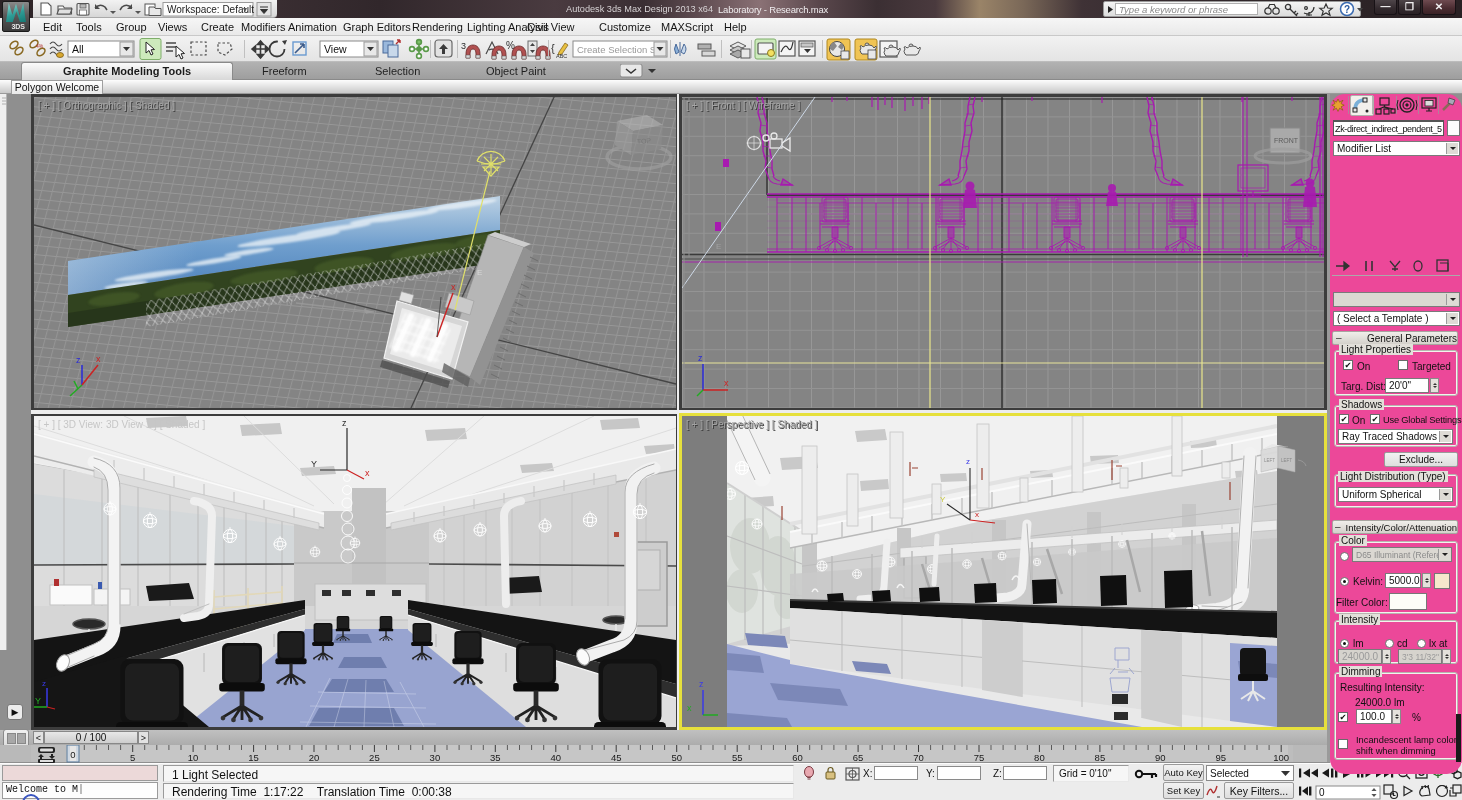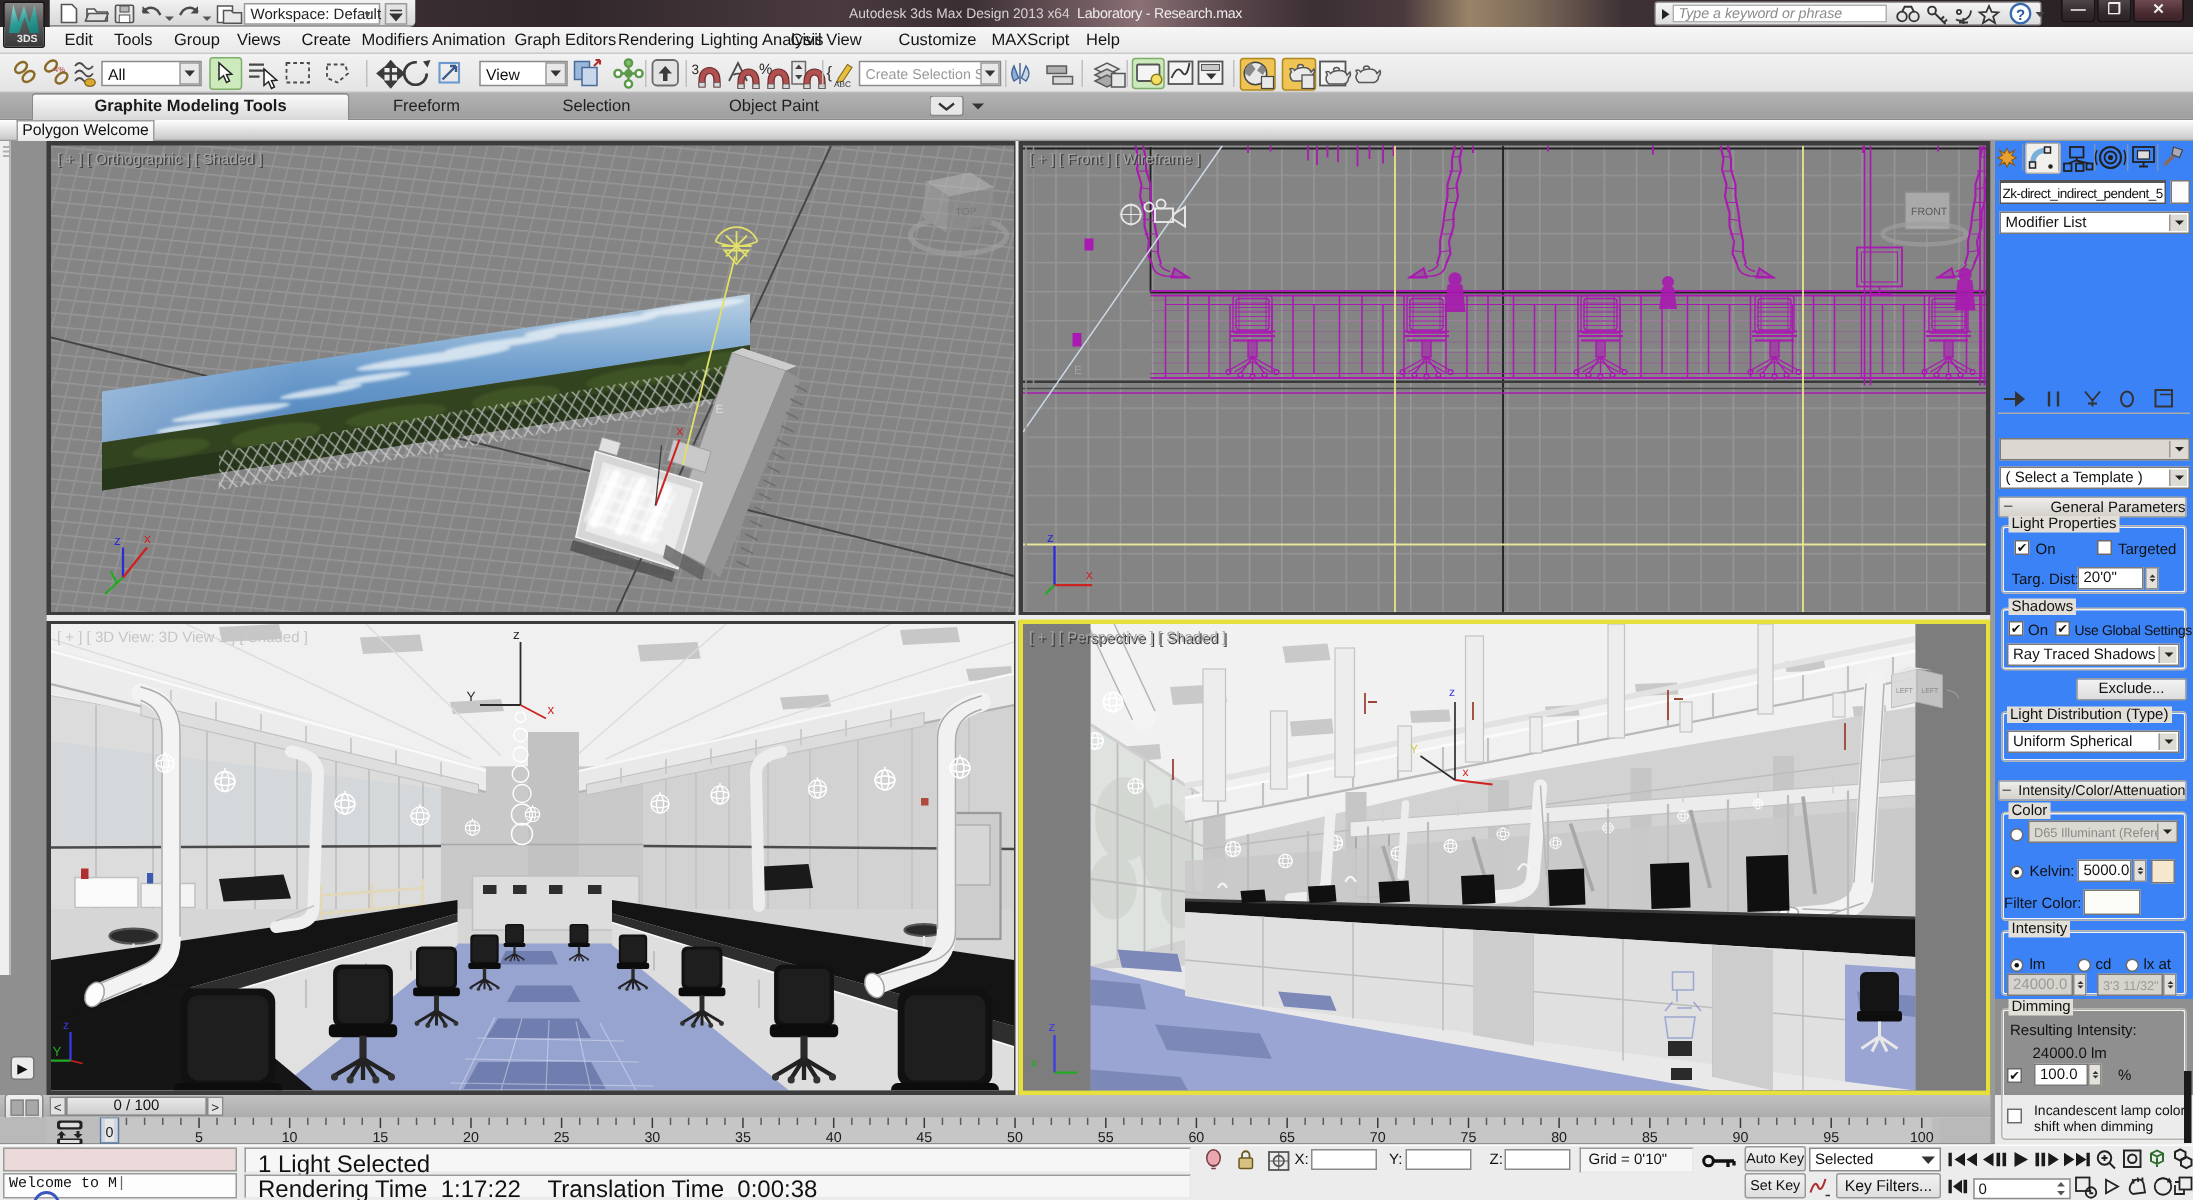--- a/index.html
+++ b/index.html
@@ -46,29 +46,29 @@
 #mainarea{left:0;top:94px;width:1462px;height:636px;background:#8f8f8f;}
 #leftstrip{left:0;top:0;width:7px;height:556px;background:#efefef;border-right:1px solid #b5b5b5;}
 #vpexpand{left:7px;top:610px;width:16px;height:16px;background:#ececec;border:1px solid #777;border-radius:3px;
   font-size:9px;color:#111;text-align:center;line-height:14px;}
 #vpframe{left:31px;top:0;width:1296px;height:636px;background:#3c3c3c;}
 #splitV{left:677px;top:0;width:2px;height:636px;background:#ededed;}
 #splitH{left:31px;top:316px;width:1296px;height:4px;background:#ededed;}
 #vp4border{left:679px;top:319px;width:648px;height:317px;background:#e6e03c;}
 .vp{position:absolute;overflow:hidden;background:#7d7d7d;}
 #gutterR{left:1327px;top:94px;width:3px;height:668px;background:#9a9a9a;}
-#cmdpanel{left:1330px;top:94px;width:132px;height:572px;background:#3b82f6;}
+#cmdpanel{left:1330px;top:94px;width:132px;height:680px;background:#ec4899;border-radius:15px;}
 #sliderrow{left:0;top:730px;width:1330px;height:15px;background:linear-gradient(180deg,#c0c0c0,#acacac);}
 #rulerrow{left:0;top:745px;width:1330px;height:18px;background:#b9b9b9;border-bottom:1px solid #8f8f8f;}
 #statusbar{left:0;top:763px;width:1462px;height:37px;background:#ececec;border-top:1px solid #fcfcfc;}
 .sunken{background:#f6f6f6;border:1px solid #9a9a9a;border-right-color:#e8e8e8;border-bottom-color:#e8e8e8;}
 .btn{background:linear-gradient(180deg,#f2f2f2,#dedede);border:1px solid #9a9a9a;border-radius:2px;
   font-size:10.5px;color:#111;text-align:center;}
 .fld{background:#fff;border:1px solid #8a8a8a;}
-.lbl{font-size:16px;color:#111;white-space:nowrap;}
+.lbl{font-size:12px;color:#111;white-space:nowrap;}
 
 #cmdpanel{font-size:10px;color:#111;}
 .grp{position:absolute;border:1px solid #b8b5b0;border-radius:3px;box-shadow:inset 0 0 0 1px #f4f2ee;}
 .grplbl{position:absolute;background:#e2dfd9;padding:0 2px;font-size:10px;color:#111;white-space:nowrap;}
 .rollout{position:absolute;height:14px;background:linear-gradient(180deg,#f0eeea,#d4d1cb);
   border:1px solid #a8a5a0;border-radius:2px;font-size:10px;color:#111;text-align:right;line-height:13px;}
 .cb{position:absolute;width:10px;height:10px;background:#fff;border:1px solid #6a6a6a;font-size:8.5px;line-height:9px;text-align:center;color:#111;}
 .rd{position:absolute;width:9px;height:9px;background:#fff;border:1px solid #6a6a6a;border-radius:50%;}
 .rd.on::after{content:"";position:absolute;left:2px;top:2px;width:3px;height:3px;border-radius:50%;background:#111;}
 .combo{position:absolute;height:15px;background:#fff;border:1px solid #7a7a7a;font-size:10px;color:#111;

